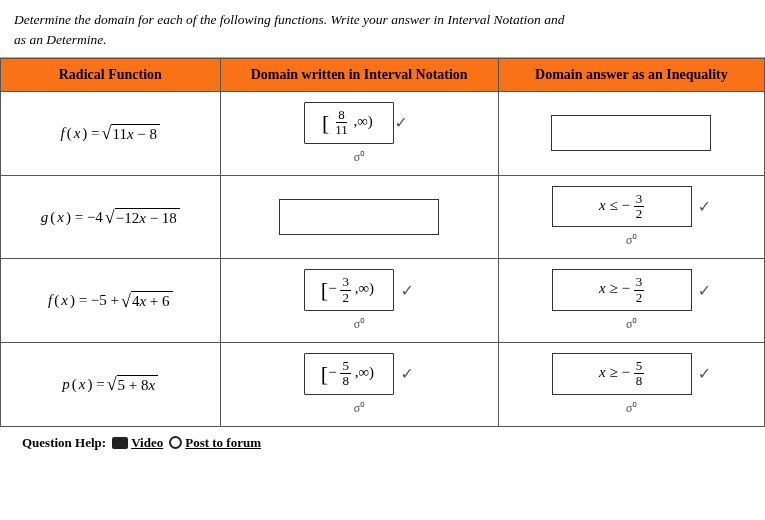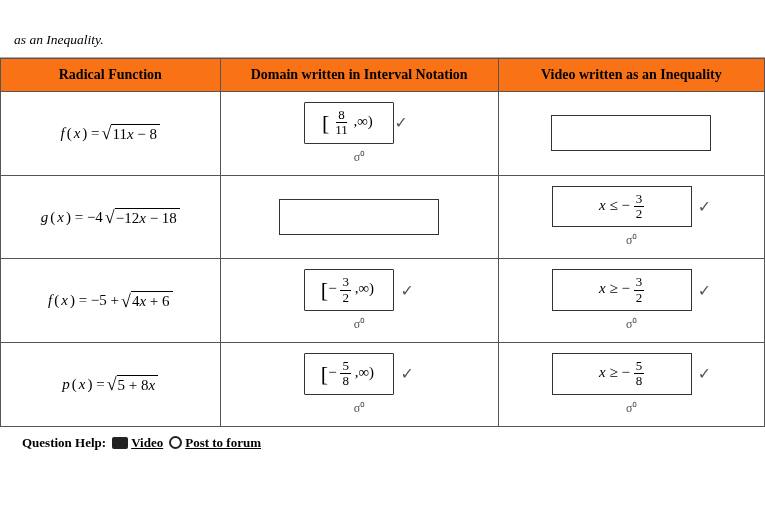--- a/index.html
+++ b/index.html
@@ -179,30 +179,30 @@
       justify-content: center;
       gap: 6px;
       width: 100%;
     }
     td { height: 80px; }
   </style>
 </head>
 <body>
 
 <div class="instructions">
-  <br>
-  <span>as an Inequality.</span>
+  <span>Determine the domain for each of the following functions. Write your answer in Interval Notation and</span><br>
+  <span>as an Determine.</span>
 </div>
 
 <table>
   <thead>
     <tr>
       <th class="col-func">Radical Function</th>
       <th class="col-interval">Domain written in Interval Notation</th>
-      <th class="col-inequality">Video written as an Inequality</th>
+      <th class="col-inequality">Domain answer as an Inequality</th>
     </tr>
   </thead>
   <tbody>
 
     <tr>
       <td class="func-cell col-func">
         <span class="math-expr">
           <i>f</i>(<i>x</i>) = 
           <span class="sqrt-wrapper">
             <span class="sqrt-sign">√</span>

